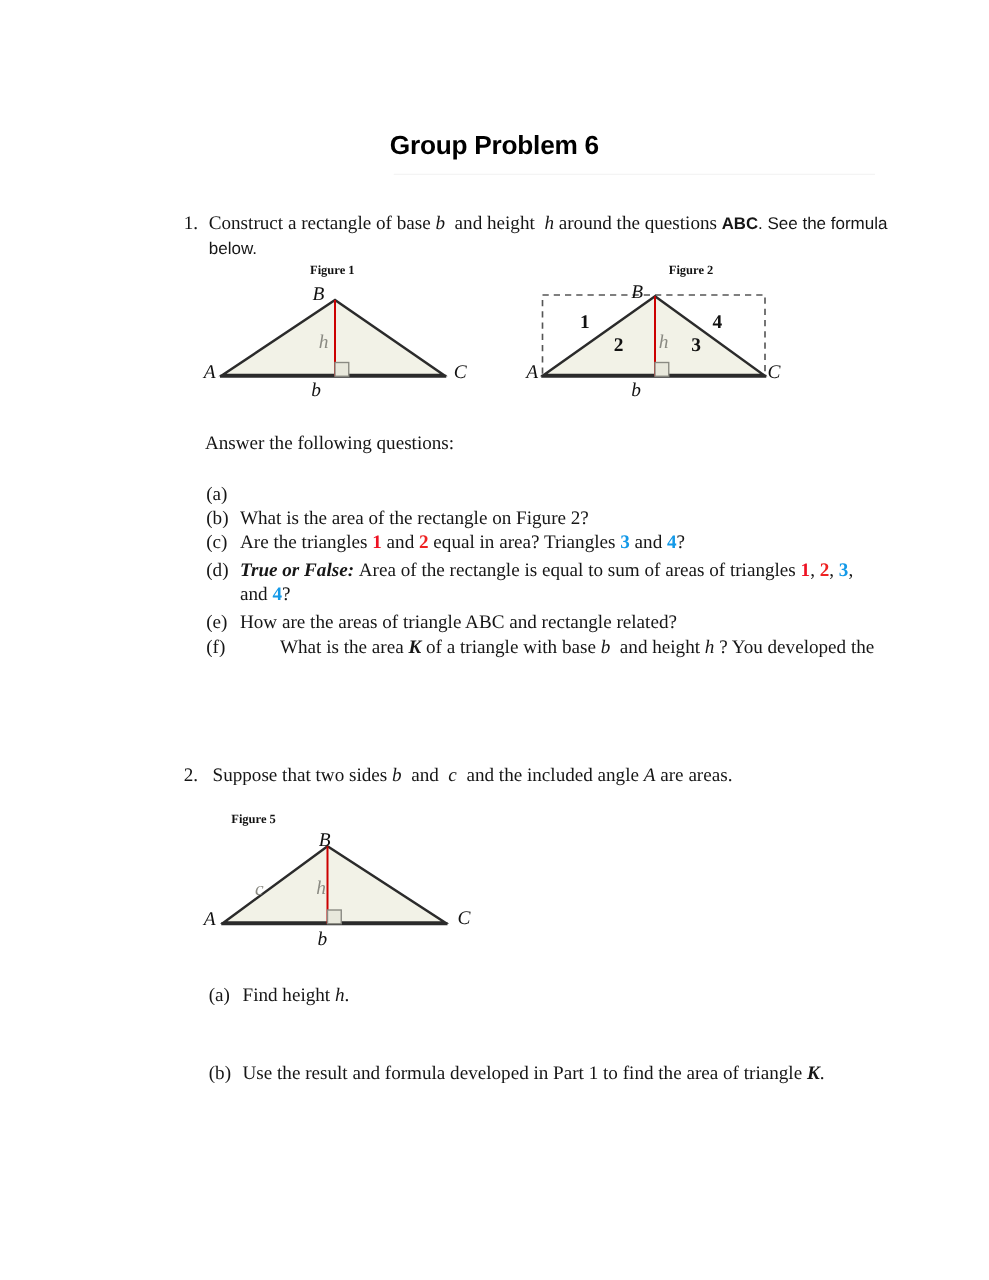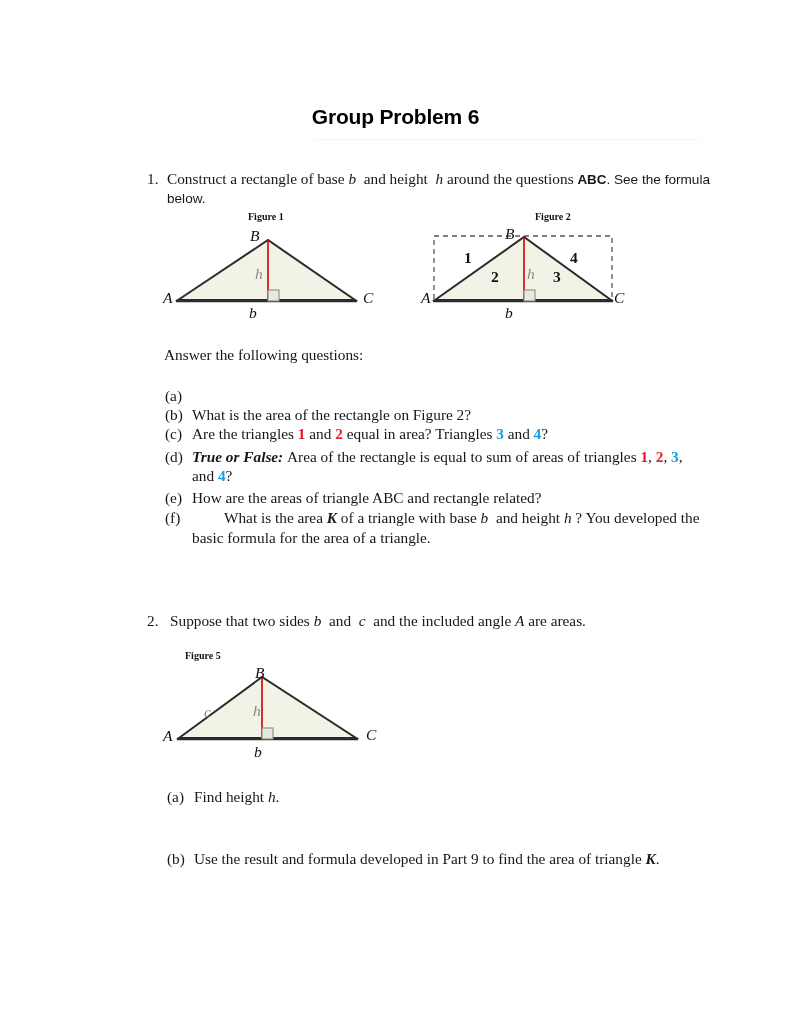--- a/index.html
+++ b/index.html
@@ -162,21 +162,20 @@
     <span>and</span><span>&nbsp;</span><span class="n4">4</span><span>?</span>
   </div>
 
   <div class="tx serif" style="left:165px; top:475px;">(e)</div>
   <div class="tx serif" style="left:192px; top:475px;">How are the areas of triangle ABC and rectangle related?</div>
 
   <div class="tx serif" style="left:165px; top:495px;">(f)</div>
   <div class="tx serif" style="left:192px; top:495px;margin-left:32px;">
     <span>What is the area</span><span>&nbsp;</span><b class="bi">K</b><span>&nbsp;</span><span>of a triangle with base</span><span>&nbsp;</span><i class="v">b</i><span>&nbsp;&nbsp;</span><span>and height</span><span>&nbsp;</span><i class="v">h</i><span>&nbsp;</span><span>? You developed the</span>
   </div>
-  <div class="tx serif" style="left:192px; top:515px;">basic formula for the area of a triangle.</div>
 
   <div class="tx serif" style="left:147px; top:598px;">2.</div>
   <div class="tx serif" style="left:170px; top:598px;">
     <span>Suppose that two sides</span><span>&nbsp;</span><i class="v">b</i><span>&nbsp;&nbsp;</span><span>and</span><span>&nbsp;&nbsp;</span><i class="v">c</i><span>&nbsp;&nbsp;</span><span>and the included angle</span><span>&nbsp;</span><i class="v">A</i><span>&nbsp;</span><span>are areas.</span>
   </div>
 
   <div class="fig-cap" style="left:185px; top:637px;">Figure 5</div>
 
   <svg style="left:160px; top:653px;" width="230" height="90">
     <polygon points="19,72 102,11 196,72" fill="#f2f2e7" stroke="#2b2b2b" stroke-width="2"></polygon>
@@ -192,16 +191,16 @@
   <div class="fig-label gray" style="left:253px; top:689px;">h</div>
   <div class="fig-label" style="left:254px; top:730px;">b</div>
 
   <div class="tx serif" style="left:167px; top:774px;">(a)</div>
   <div class="tx serif" style="left:194px; top:774px;">
     <span>Find height</span><span>&nbsp;</span><i class="v">h</i><span>.</span>
   </div>
 
   <div class="tx serif" style="left:167px; top:836px;">(b)</div>
   <div class="tx serif" style="left:194px; top:836px;">
-    <span>Use the result and formula developed in Part 9 to find the area of triangle</span><span>&nbsp;</span><b class="bi">K</b><span>.</span>
+    <span>Use the result and formula developed in Part 1 to find the area of triangle</span><span>&nbsp;</span><b class="bi">K</b><span>.</span>
   </div>
 
 </div>
 
 </body></html>

